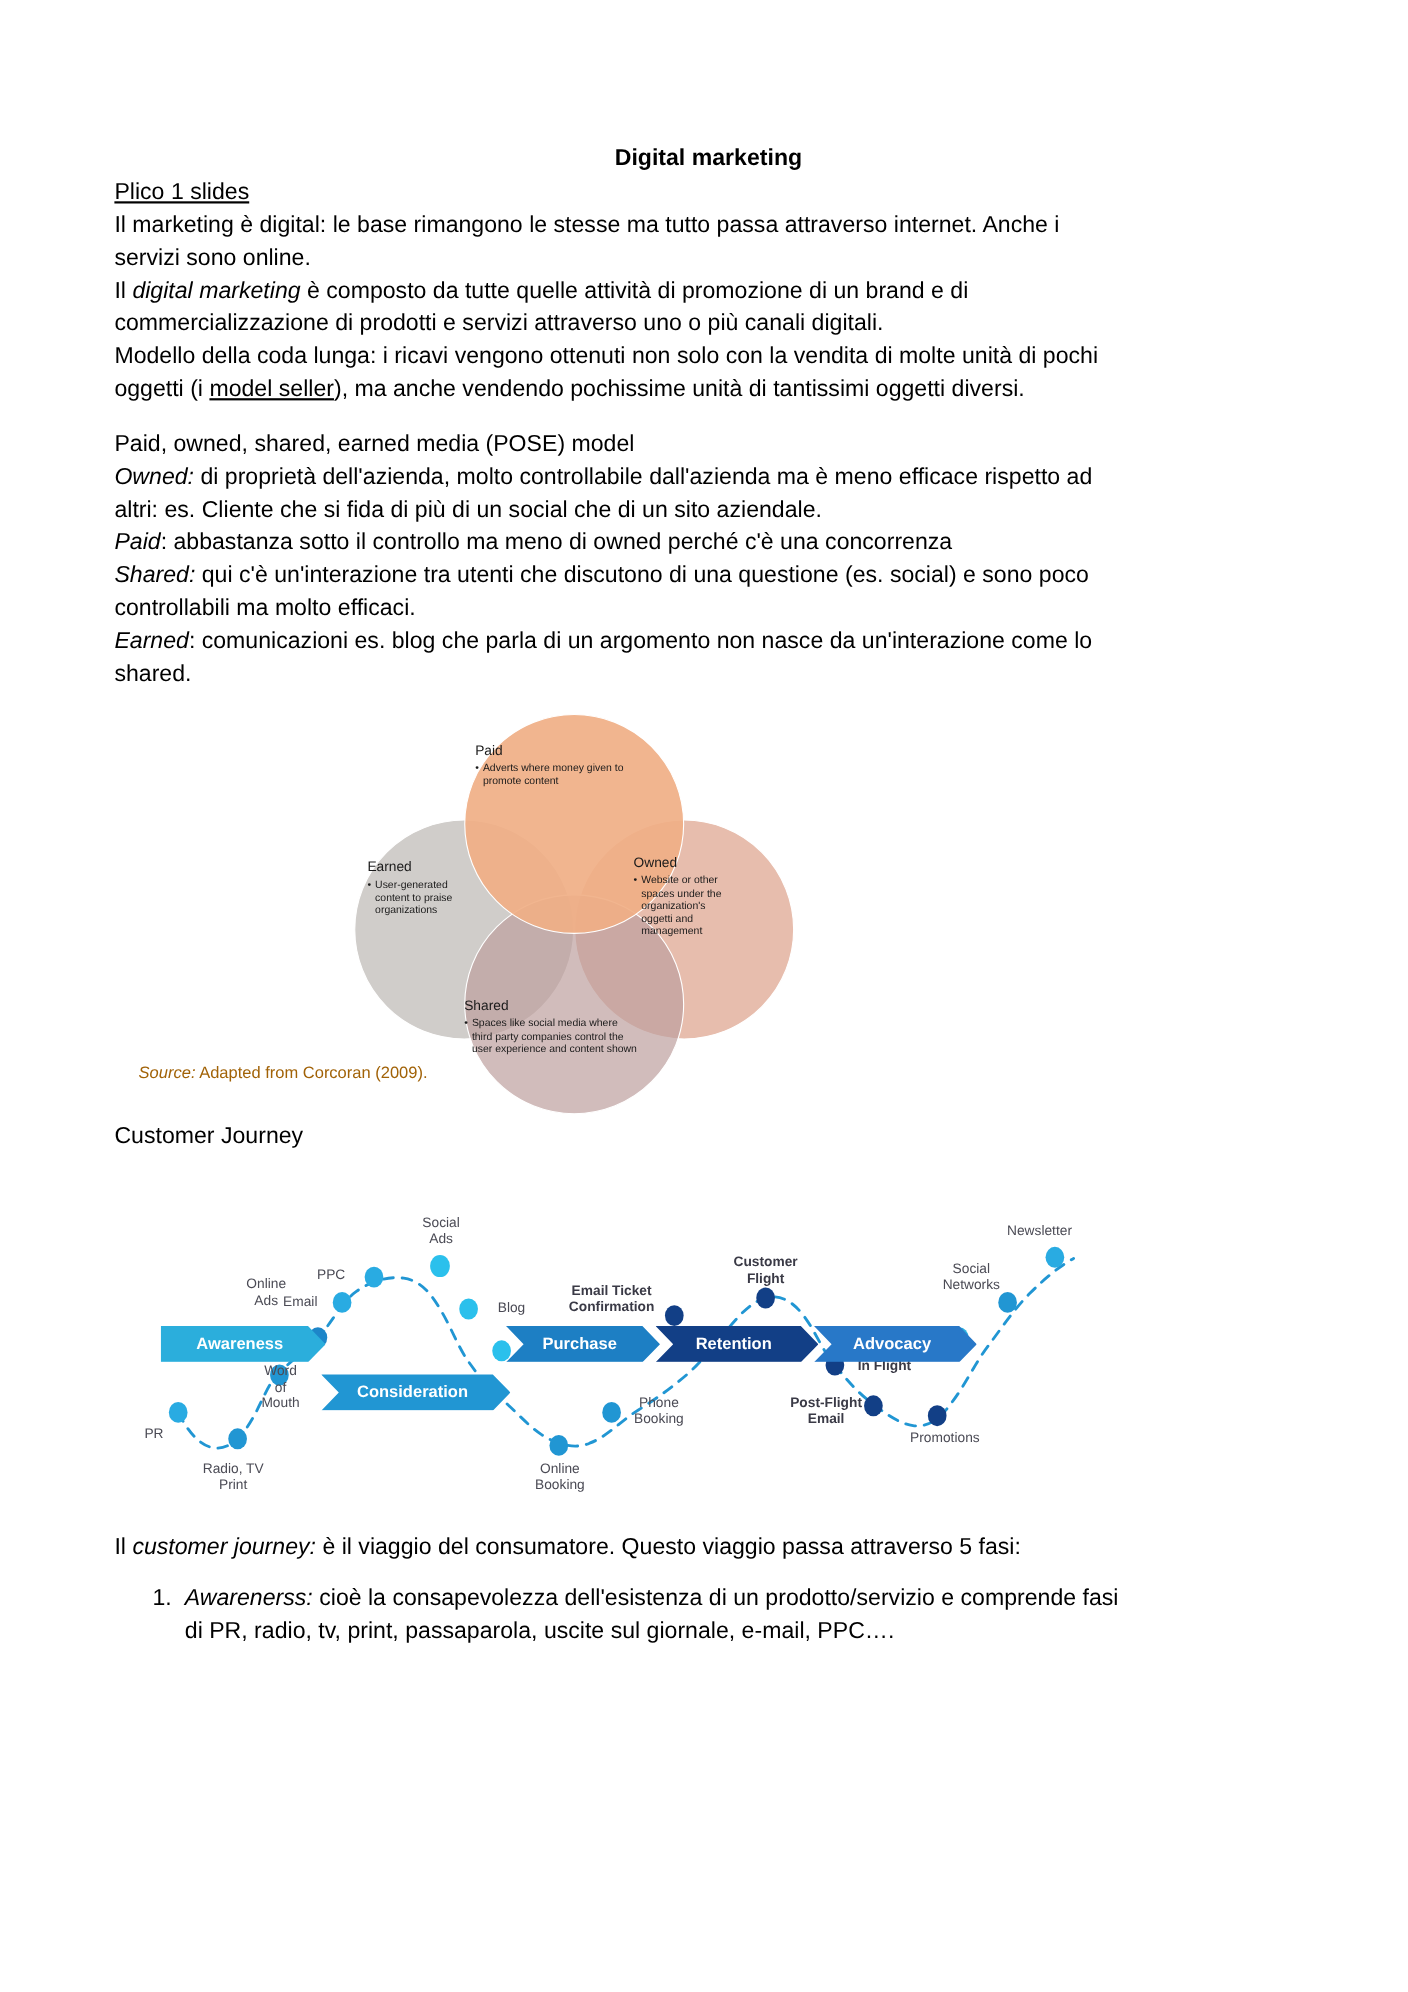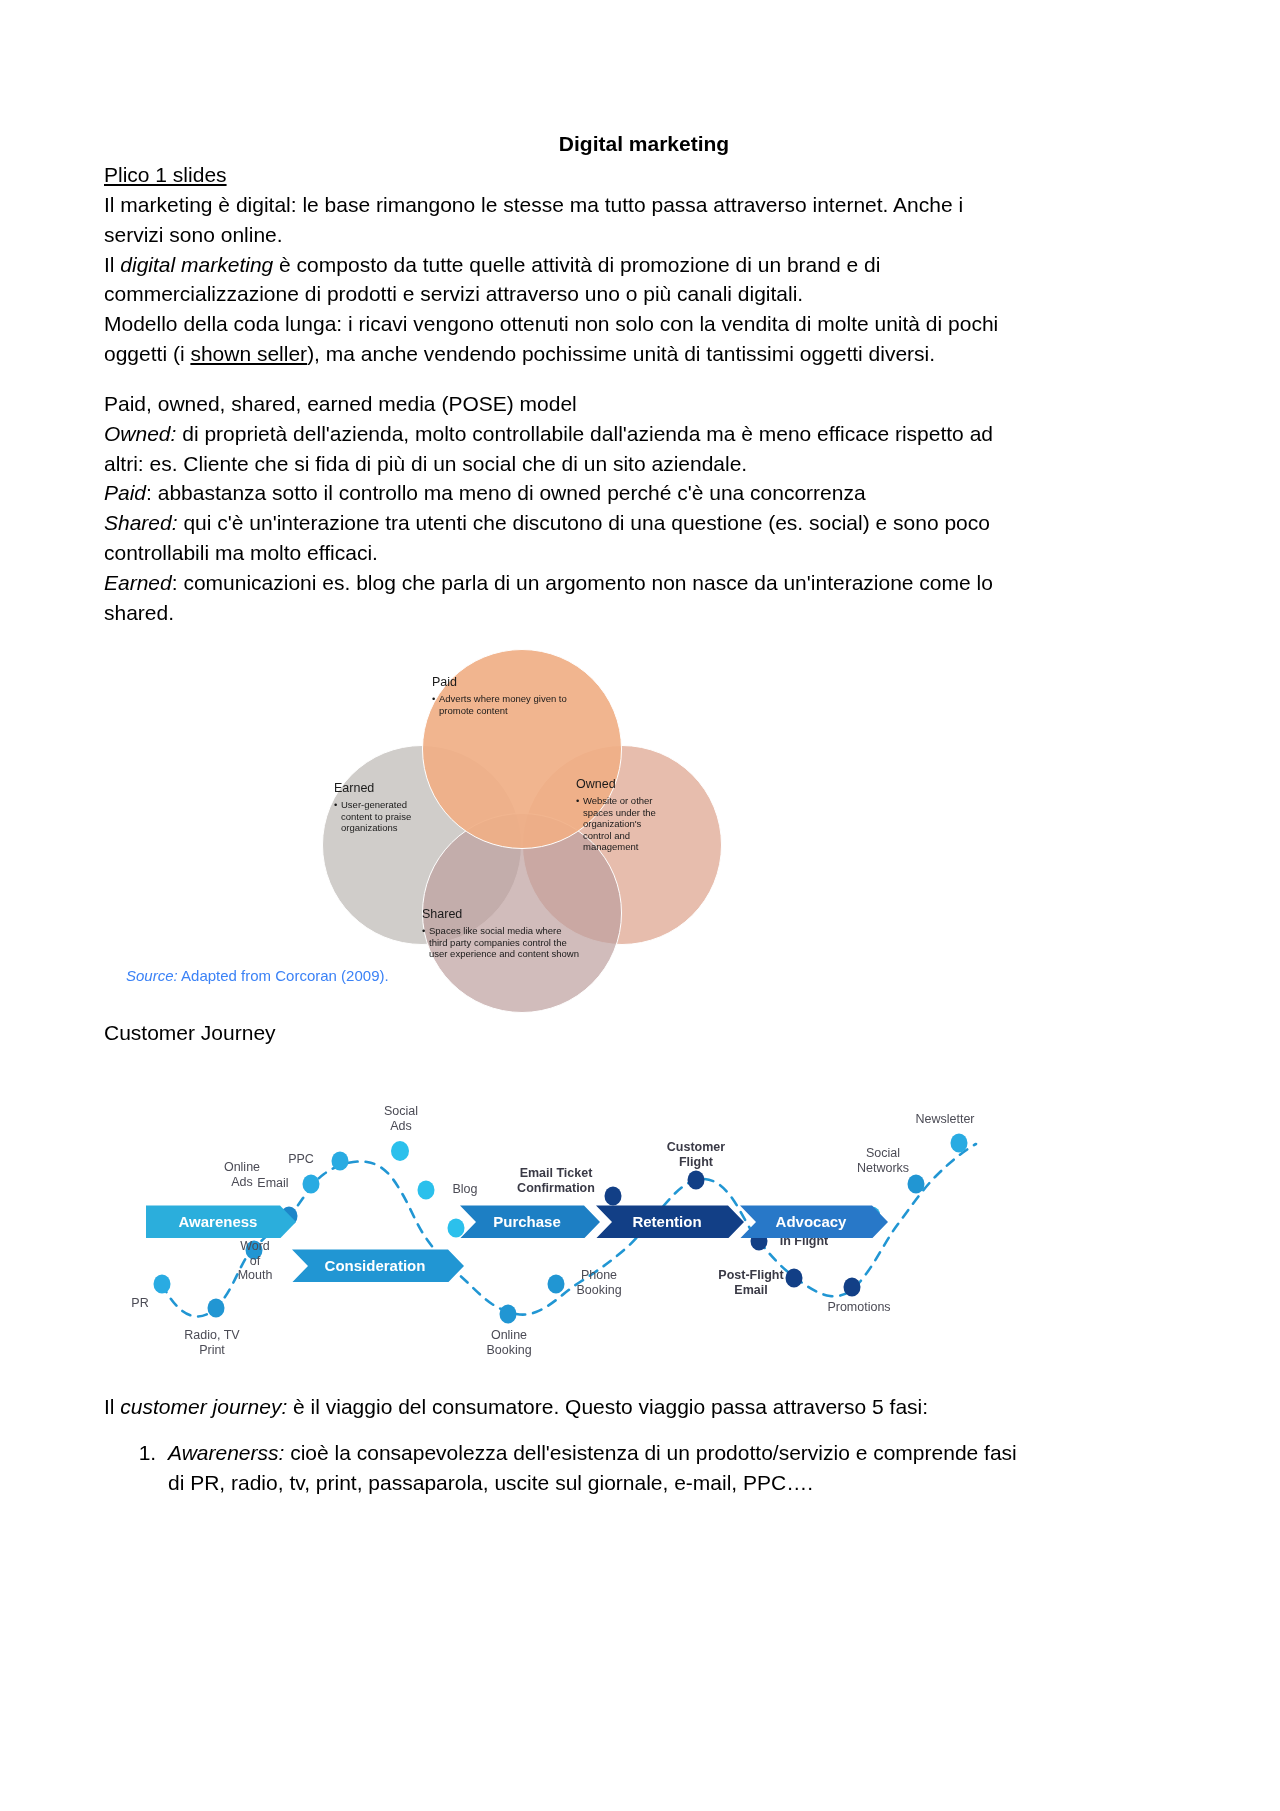--- a/index.html
+++ b/index.html
@@ -116,21 +116,21 @@
   .lbl-paid  { left: 118px; top: 26px;  width: 160px; }
   .lbl-earned{ left: 20px;  top: 132px; width: 80px;  }
   .lbl-owned { left: 262px; top: 128px; width: 90px;  }
   .lbl-shared{ left: 108px; top: 258px; width: 160px; }
 
   .source-line {
     position: absolute;
     left: 22px;
     top: 318px;
     font-size: 15px;
-    color: #3b82f6;
+    color: #a16207;
     white-space: nowrap;
   }
   .source-line .src-it { font-style: italic; }
 
   
   .cj-head {
     margin-top: 18px;
     font-size: 21px;
     font-weight: bold;
   }
@@ -198,21 +198,21 @@
       <span>servizi sono online.</span>
     </p>
 
     <p class="para">
       <span>Il </span><span class="it">digital marketing</span><span> è composto da tutte quelle attività di promozione di un brand e di</span><br>
       <span>commercializzazione di prodotti e servizi attraverso uno o più canali digitali.</span>
     </p>
 
     <p class="para">
       <span>Modello della coda lunga:  i ricavi vengono ottenuti non solo con la vendita di molte unità di pochi</span><br>
-      <span>oggetti (i </span><span class="ul">shown seller</span><span>), ma anche vendendo pochissime unità di tantissimi oggetti diversi.</span>
+      <span>oggetti (i </span><span class="ul">model seller</span><span>), ma anche vendendo pochissime unità di tantissimi oggetti diversi.</span>
     </p>
 
     <div class="spacer-sm"></div>
 
     <h2 class="section-head">Paid, owned, shared, earned media (POSE) model</h2>
 
     <p class="para">
       <span class="it">Owned:</span><span> di proprietà dell'azienda, molto controllabile dall'azienda ma è meno efficace rispetto ad</span><br>
       <span>altri: es. Cliente che si fida di più di un social che di un sito aziendale.</span>
     </p>
@@ -244,21 +244,21 @@
           <div class="vl-bullet">Adverts where money given to promote content</div>
         </div>
 
         <div class="venn-label lbl-earned">
           <div class="vl-title">Earned</div>
           <div class="vl-bullet">User-generated content to praise organizations</div>
         </div>
 
         <div class="venn-label lbl-owned">
           <div class="vl-title">Owned</div>
-          <div class="vl-bullet">Website or other spaces under the organization's control and management</div>
+          <div class="vl-bullet">Website or other spaces under the organization's oggetti and management</div>
         </div>
 
         <div class="venn-label lbl-shared">
           <div class="vl-title">Shared</div>
           <div class="vl-bullet">Spaces like social media where third party companies control the user experience and content shown</div>
         </div>
       </div>
 
       <div class="source-line">
         <span class="src-it">Source:</span><span> Adapted from Corcoran (2009).</span>

